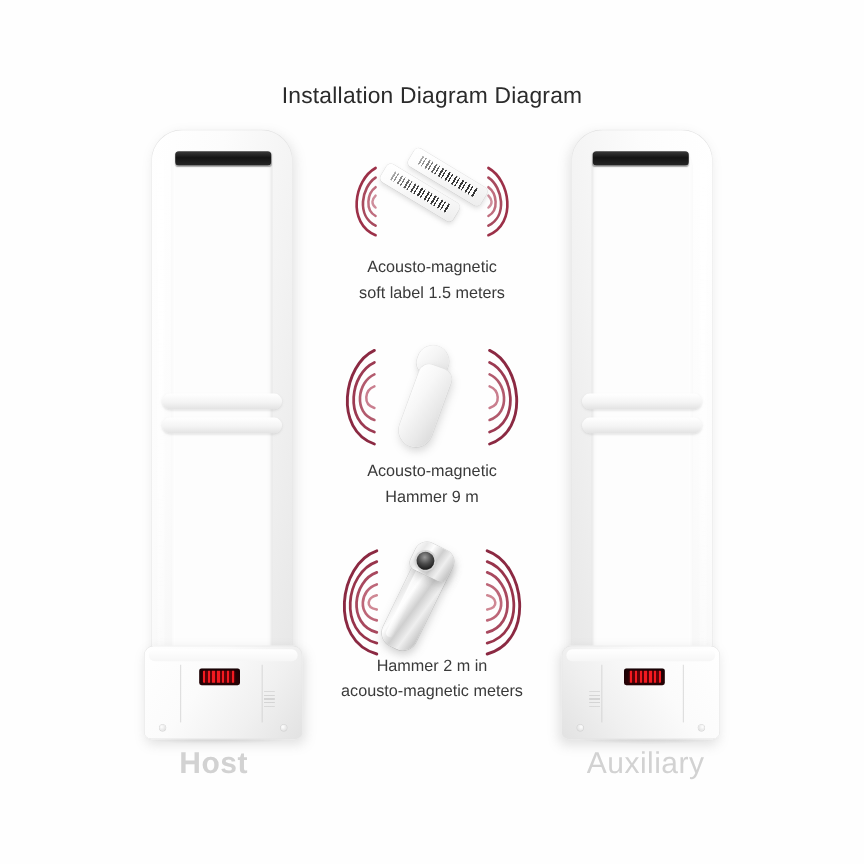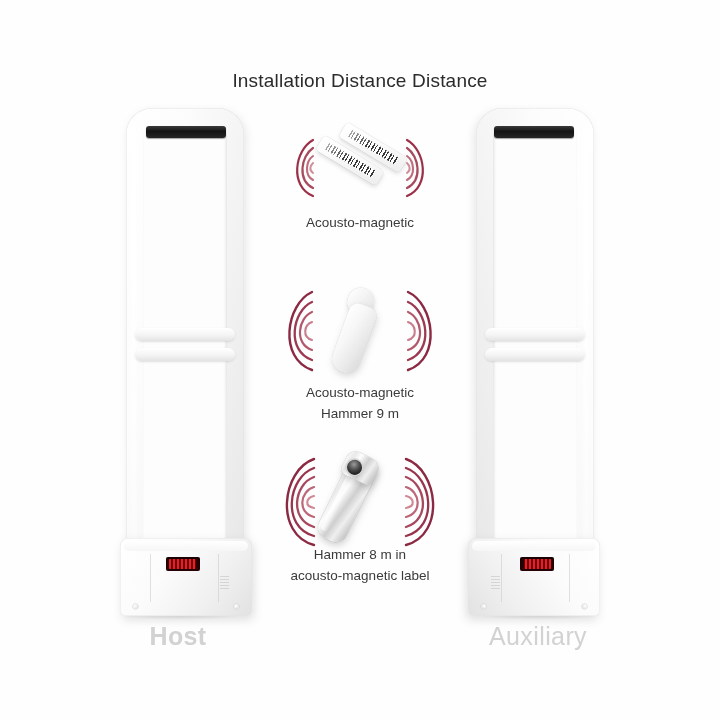--- a/index.html
+++ b/index.html
@@ -241,21 +241,21 @@
     position: absolute;
     background: linear-gradient(90deg, rgba(255,255,255,0.9), rgba(255,255,255,0));
     border-radius: 6px;
   }
 </style>
 </head>
 <body>
 
 <div id="page">
 
-  <div class="title">Installation Distance Distance</div>
+  <div class="title">Installation Diagram Diagram</div>
 
   <div class="pedestal" style="left:118px; top:108px; width:132px; height:510px;">
     <div class="floor-shadow" style="left:2px; top:502px;"></div>
     <div class="frame" style="left:8px; top:0;">
       <div class="frame-inner"></div>
       <div class="rail-shine"></div>
       <div class="sensor-strip"></div>
       <div class="crossbar cb1"></div>
       <div class="crossbar cb2"></div>
     </div>
@@ -320,20 +320,21 @@
       <div class="tag-bars"></div>
       <div class="tag-sheen"></div>
     </div>
     <div class="tag" style="left:73px; top:9px; width:70px; height:17px; transform:rotate(31deg);">
       <div class="tag-bars"></div>
       <div class="tag-sheen"></div>
     </div>
 
     <div class="item-label" style="left:-35px; top:82px;">
       <span class="ln">Acousto-magnetic</span>
+      <span class="ln">soft label 1.5 meters</span>
     </div>
   </div>
 
   <div class="item-row" style="left:258px; top:282px; width:204px; height:140px;">
 
     <div class="waves" style="left:0px; top:6px;">
       <svg width="62" height="86" viewBox="0 0 62 86" fill="none">
         <path d="M54 4 C28 16, 20 70, 54 82" stroke="#8b2942" stroke-width="2.4" fill="none" stroke-linecap="round"></path>
         <path d="M54 14 C34 23, 28 63, 54 72" stroke="#9c3a52" stroke-width="2.3" fill="none" stroke-linecap="round"></path>
         <path d="M54 24 C40 30, 36 56, 54 62" stroke="#b25a6d" stroke-width="2.2" fill="none" stroke-linecap="round"></path>
@@ -385,18 +386,18 @@
 
     <div style="position:absolute; left:72px; top:4px; width:64px; height:92px; transform:rotate(26deg);">
       <div class="metal-body" style="left:8px; top:4px; width:30px; height:88px;">
         <div class="metal-sheen" style="position:absolute; left:4px; top:8px; width:7px; height:74px;"></div>
       </div>
       <div class="metal-body" style="left:4px; top:0; width:34px; height:26px; border-radius:10px 10px 6px 6px;"></div>
       <div class="hammer-tip" style="left:8px; top:8px; width:15px; height:15px;"></div>
     </div>
 
     <div class="item-label" style="left:-22px; top:92px;">
-      <span class="ln">Hammer 8 m in</span>
-      <span class="ln">acousto-magnetic label</span>
+      <span class="ln">Hammer 2 m in</span>
+      <span class="ln">acousto-magnetic meters</span>
     </div>
   </div>
 
 </div>
 
 </body></html>

